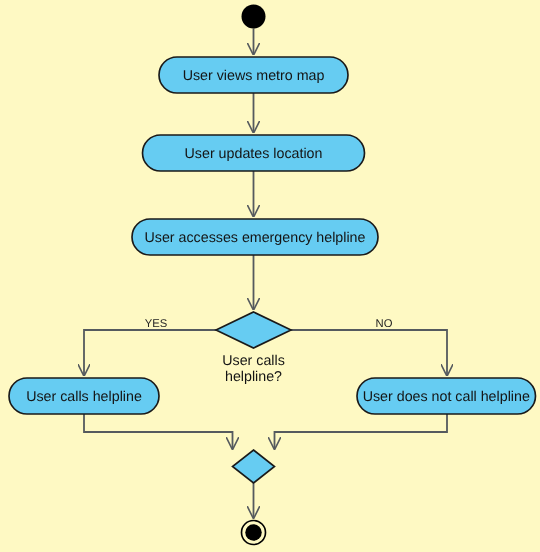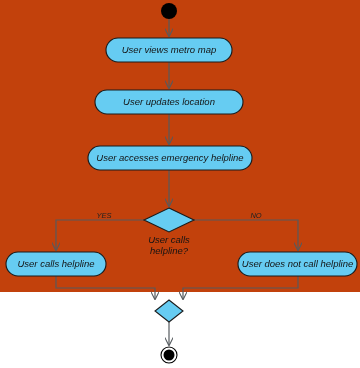--- a/index.html
+++ b/index.html
@@ -9,23 +9,22 @@
   }
   body {
     width: 360px;
     height: 368px;
     font-family: "Liberation Sans", sans-serif;
     overflow: hidden;
   }
   #diagram-canvas {
     position: relative;
     width: 360px;
-    height: 292px;
-    background: #c2410c;
-    font-style: italic;
+    height: 368px;
+    background: #fef9c3;
   }
   svg#activity-diagram {
     display: block;
     width: 360px;
     height: 368px;
   }
   .node-shape {
     stroke: #1a1a1a;
     stroke-width: 1.1;
   }

